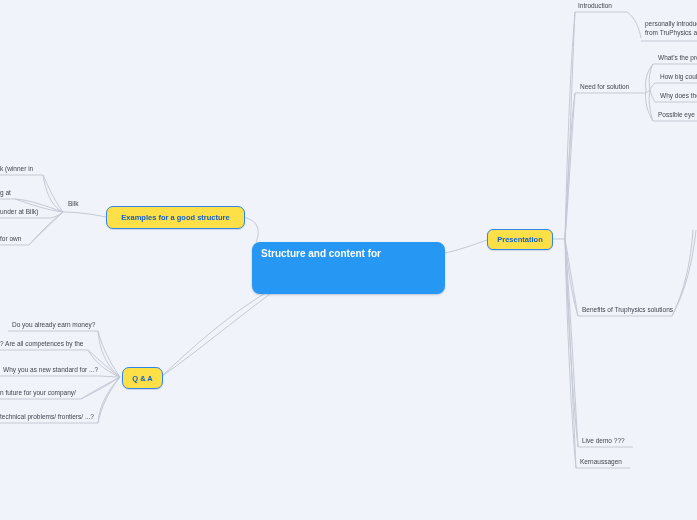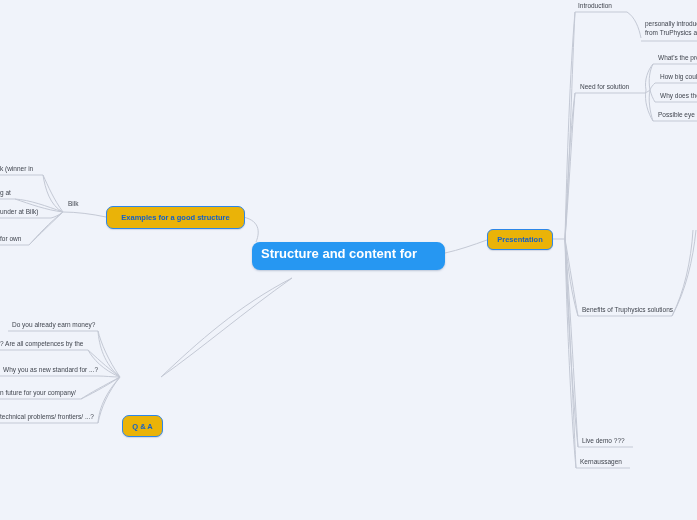--- a/index.html
+++ b/index.html
@@ -3,27 +3,27 @@
 <meta charset="utf-8">
 <style>
   html,body{margin:0;padding:0;background:#f0f3fa;overflow:hidden;}
   #canvas{position:relative;width:697px;height:520px;background:#f0f3fa;
           font-family:"Liberation Sans","DejaVu Sans",sans-serif;}
   svg.lines{position:absolute;left:0;top:0;}
   .cn{stroke:#c4c9d5;stroke-width:1;fill:none;}
   .leaf{position:absolute;font-size:6.5px;line-height:9px;color:#40454e;white-space:nowrap;}
   .leaf2{position:absolute;font-size:6.5px;line-height:9px;color:#40454e;white-space:nowrap;}
   .edgelabel{position:absolute;font-size:6.5px;color:#40454e;white-space:nowrap;}
-  .node1{position:absolute;background:#eab308;border:1.5px solid #2d86e8;border-radius:7px;
+  .node1{position:absolute;background:#fde047;border:1.5px solid #2d86e8;border-radius:7px;
          color:#1460c8;font-weight:bold;font-size:7.5px;text-align:center;
          display:flex;align-items:center;justify-content:center;white-space:nowrap;
          box-shadow:0 1px 1px rgba(120,130,160,.25);}
-  .rootnode{position:absolute;left:252px;top:242px;width:193px;height:28px;
+  .rootnode{position:absolute;left:252px;top:242px;width:193px;height:52px;
          background:#2697f2;border-radius:8px;color:#ffffff;font-weight:bold;
-         font-size:13px;line-height:11px;padding:6px 0 0 9px;box-sizing:border-box;
+         font-size:10px;line-height:11px;padding:6px 0 0 9px;box-sizing:border-box;
          box-shadow:0 1px 2px rgba(90,110,150,.35);}
 </style>
 </head>
 <body>
 
 <div id="canvas">
 
   <svg class="lines" width="697" height="520" viewBox="0 0 697 520">
 
     <path class="cn" d="M243,217 C262,221 259,235 256,242"></path>
@@ -96,21 +96,21 @@
   </svg>
 
   <div class="rootnode">
     <div>Structure and content for</div>
   </div>
 
   <div class="node1" style="left:106px;top:206px;width:137px;height:21px;">
     <span>Examples for a good structure</span>
   </div>
 
-  <div class="node1" style="left:122px;top:367px;width:39px;height:20px;margin-top:48px;">
+  <div class="node1" style="left:122px;top:367px;width:39px;height:20px;">
     <span>Q &amp; A</span>
   </div>
 
   <div class="node1" style="left:487px;top:229px;width:64px;height:19px;border-radius:6px;">
     <span>Presentation</span>
   </div>
 
   <div class="edgelabel" style="left:68px;top:200px;">Bilk</div>
 
   <div class="leaf" style="left:0px;top:164px;">k (winner in</div>

